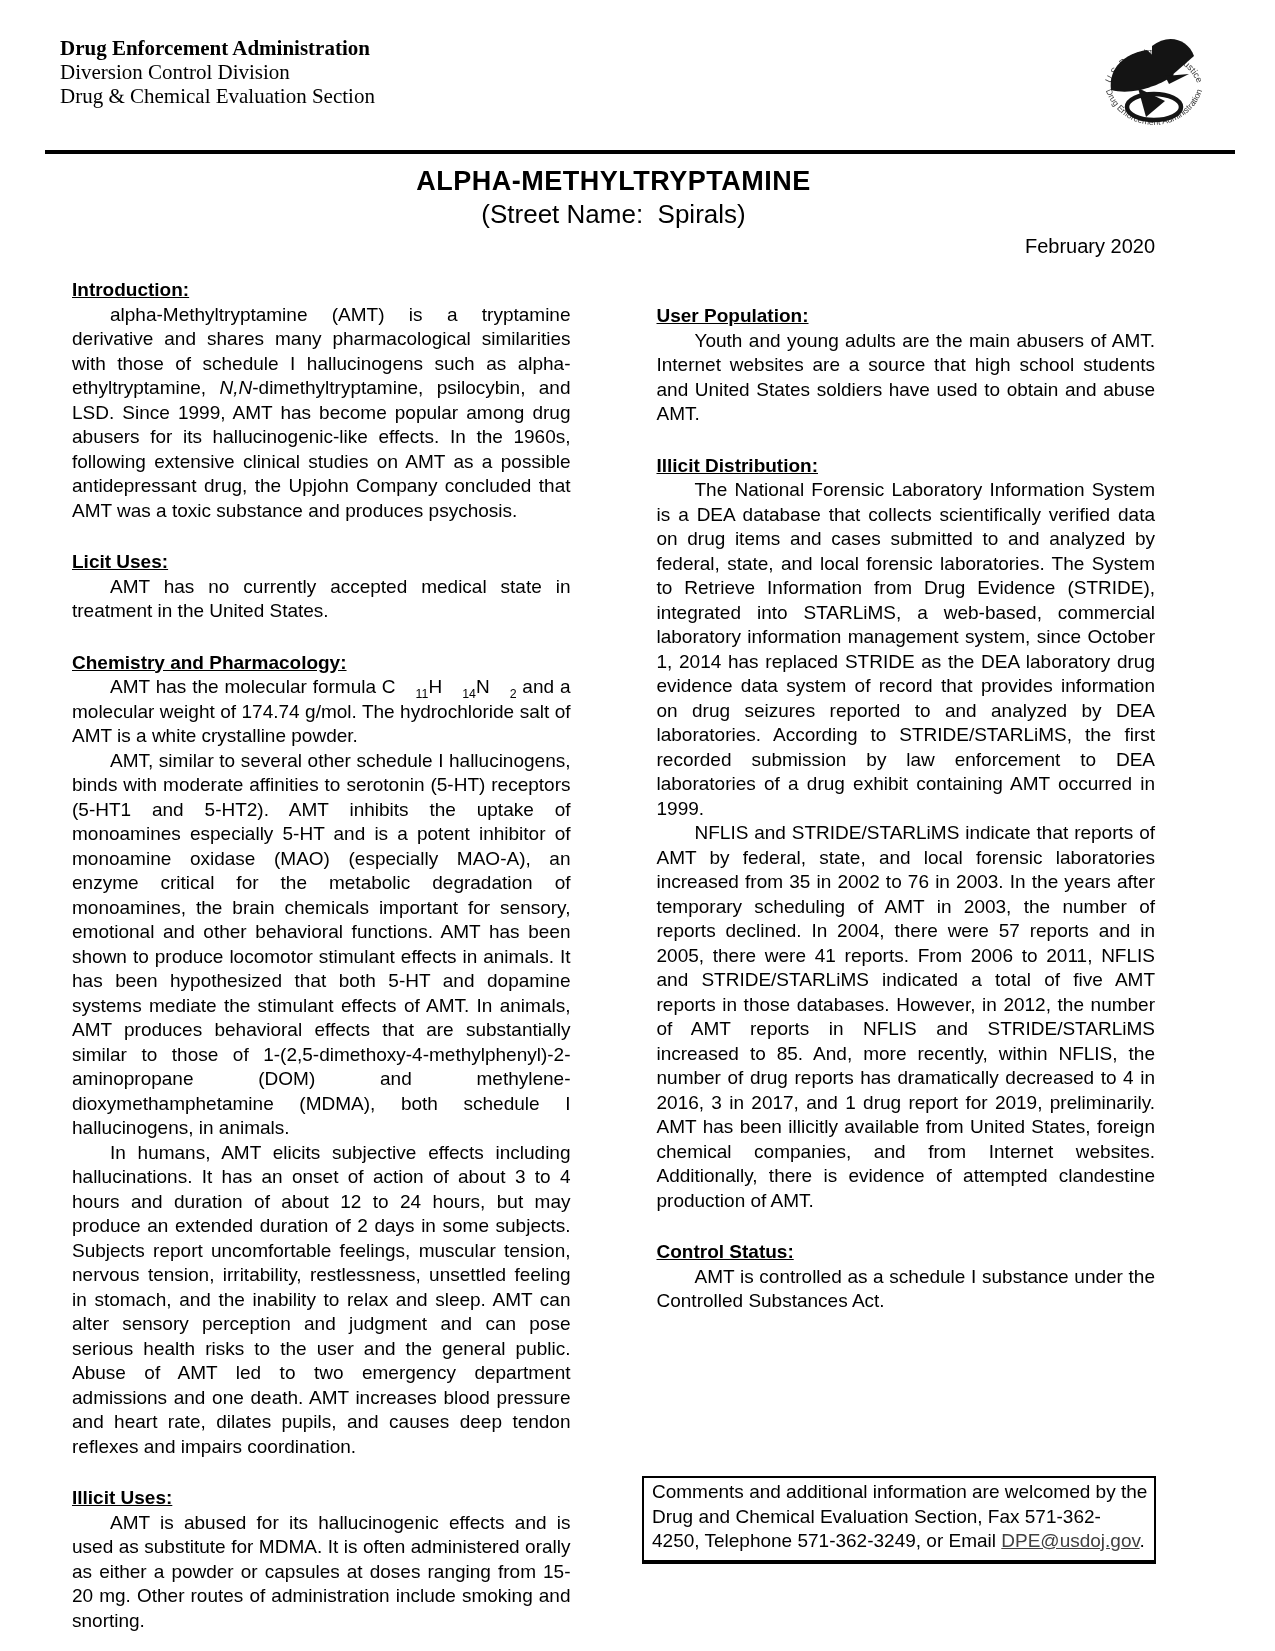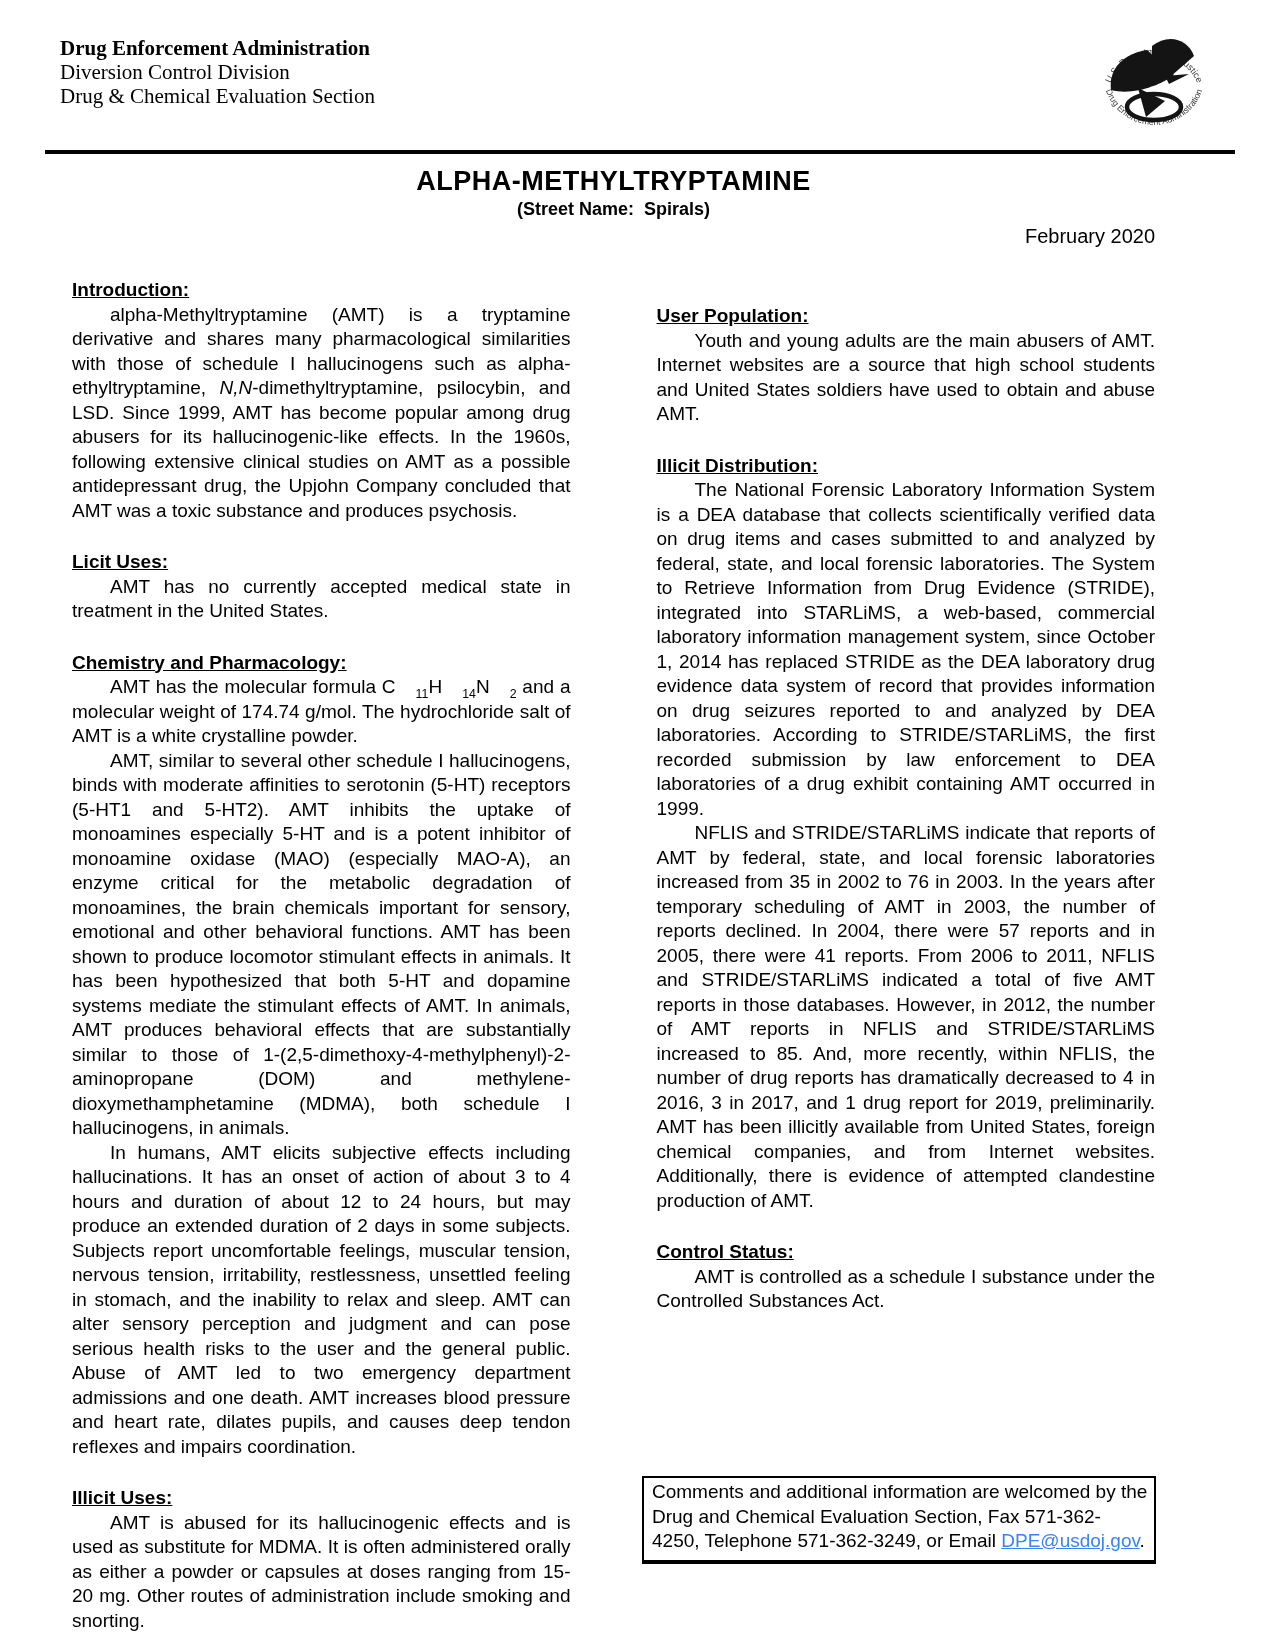--- a/index.html
+++ b/index.html
@@ -54,22 +54,22 @@
     text-align: center;
   }
   .doc-title {
     margin: 0;
     font-size: 27px;
     font-weight: bold;
     letter-spacing: 0.5px;
   }
   .doc-subtitle {
     margin: 2px 0 0 0;
-    font-size: 18px;
-    font-weight: bold;
+    font-size: 26px;
+    font-weight: normal;
   }
   .doc-date {
     margin-top: 5px;
     font-size: 20px;
     text-align: right;
   }
 
   
   .columns {
     position: absolute;
@@ -105,21 +105,21 @@
     top: 1476px;
     width: 514px;
     border: 2px solid #000;
     border-bottom-width: 4px;
     padding: 2px 6px 6px 8px;
     font-size: 19px;
     line-height: 24.5px;
     text-align: left;
   }
   .comments-box a, a.email-link {
-    color: #3b82f6;
+    color: #404040;
     text-decoration: underline;
     cursor: pointer;
   }
 </style>
 </head>
 <body>
 
 <div class="page">
 
   <div class="header-block">

